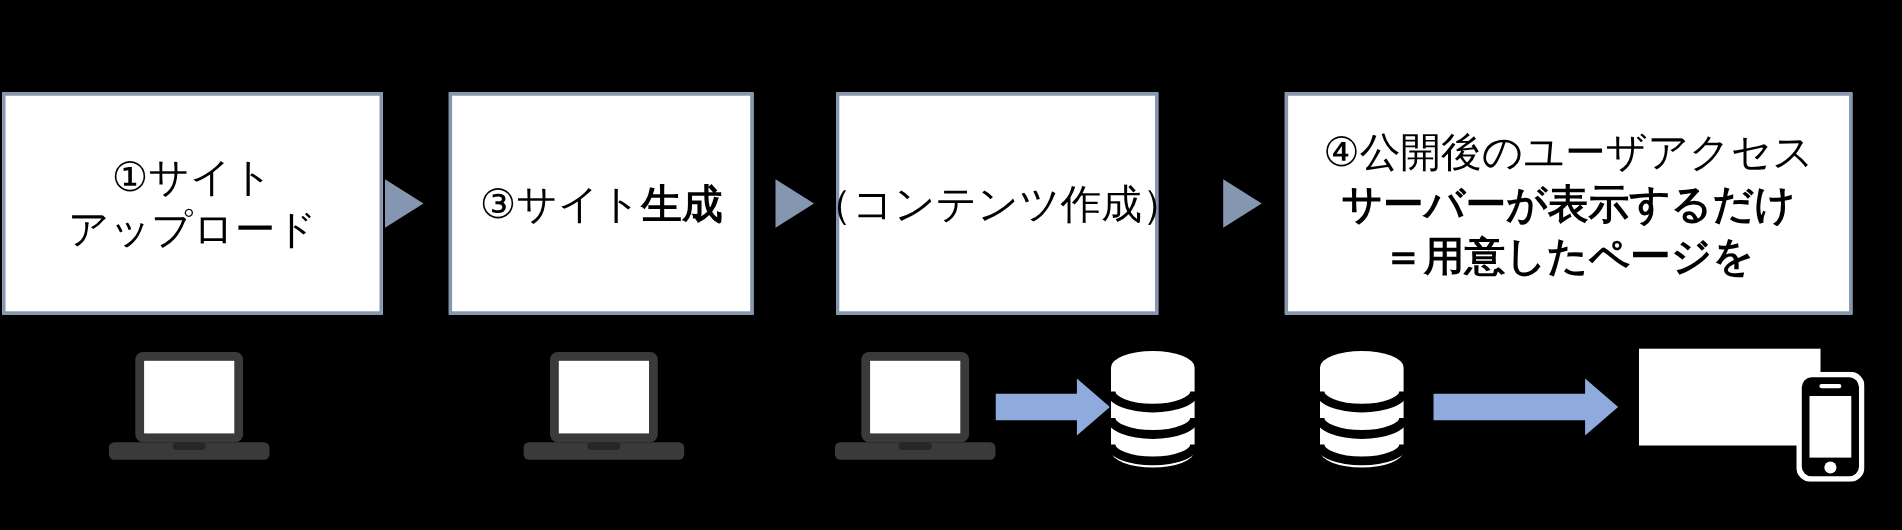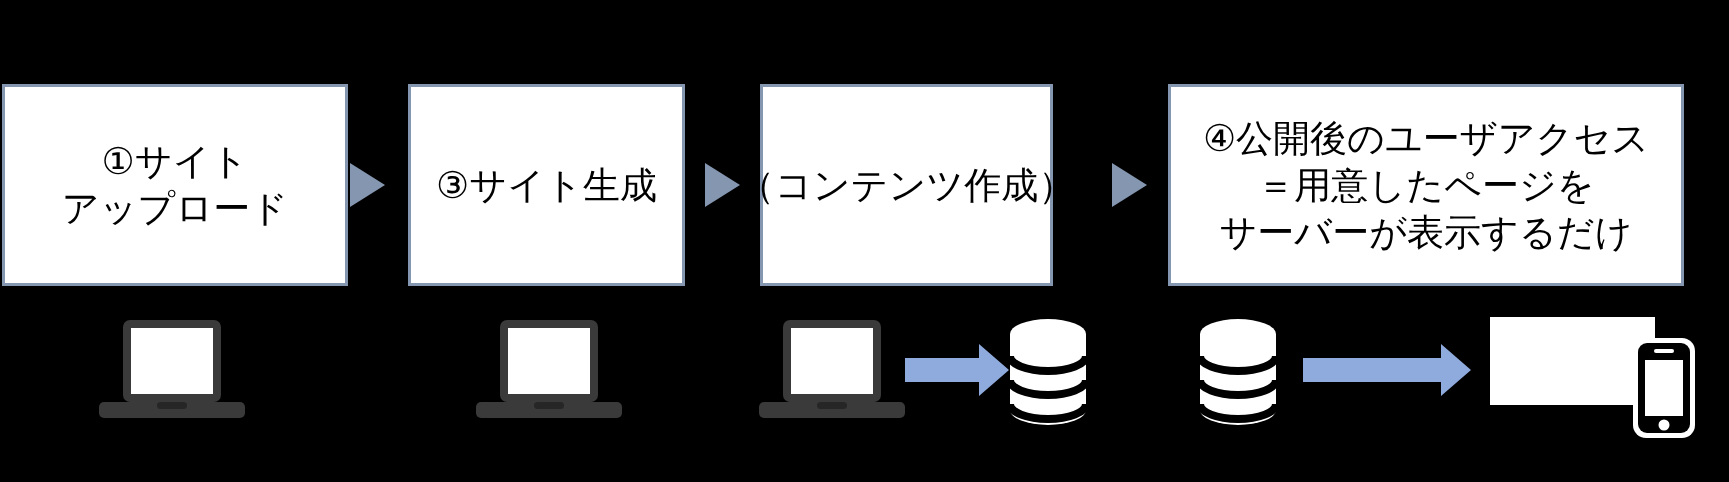--- a/index.html
+++ b/index.html
@@ -26,21 +26,21 @@
     align-items: center;
     text-align: center;
     font-size: 37px;
     line-height: 47px;
     white-space: nowrap;
   }
   #box-1 { left: 2px;    width: 346px; }
   #box-2 { left: 408px;  width: 277px; }
   #box-3 { left: 760px;  width: 293px; }
   #box-4 { left: 1168px; width: 516px; }
-  .bold { font-weight: normal; }
+  .bold { font-weight: bold; }
 
   
   .tri {
     position: absolute;
     top: 163px;
     width: 0; height: 0;
     border-left: 35px solid var(--step-arrow, #8496b0);
     border-top: 22px solid transparent;
     border-bottom: 22px solid transparent;
   }
@@ -81,22 +81,22 @@
       <div><span>アップロード</span></div>
     </div>
   <div class="step-box" id="box-2">
       <div><span>③サイト</span><span class="bold">生成</span></div>
     </div>
   <div class="step-box" id="box-3">
       <div><span>（コンテンツ作成）</span></div>
     </div>
   <div class="step-box" id="box-4">
       <div><span>④公開後のユーザアクセス</span></div>
+      <div><span class="bold">サーバーが表示するだけ</span></div>
       <div><span class="bold">＝用意したページを</span></div>
-      <div><span class="bold">サーバーが表示するだけ</span></div>
     </div>
 
   <div class="tri" id="tri-1"></div>
   <div class="tri" id="tri-2"></div>
   <div class="tri" id="tri-3"></div>
 
   <svg class="icon" id="laptop-1" width="154" height="100" viewBox="0 0 154 100">
     <rect class="laptop-body" x="28" y="0" width="98" height="82" rx="7"></rect>
     <rect class="white-fill" x="36" y="8" width="82" height="66"></rect>
     <rect class="laptop-body" x="4" y="82" width="146" height="16" rx="5"></rect>

